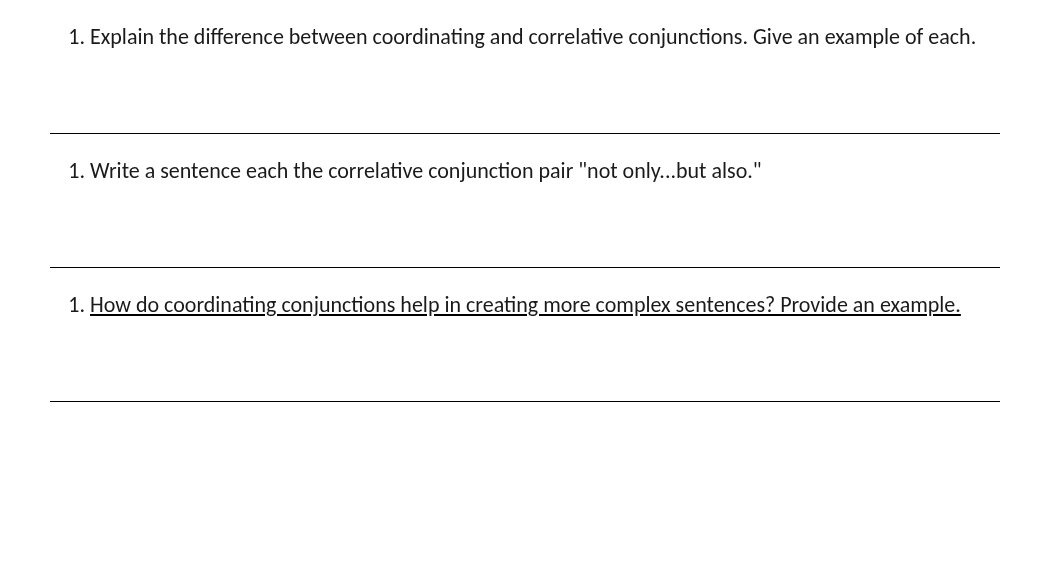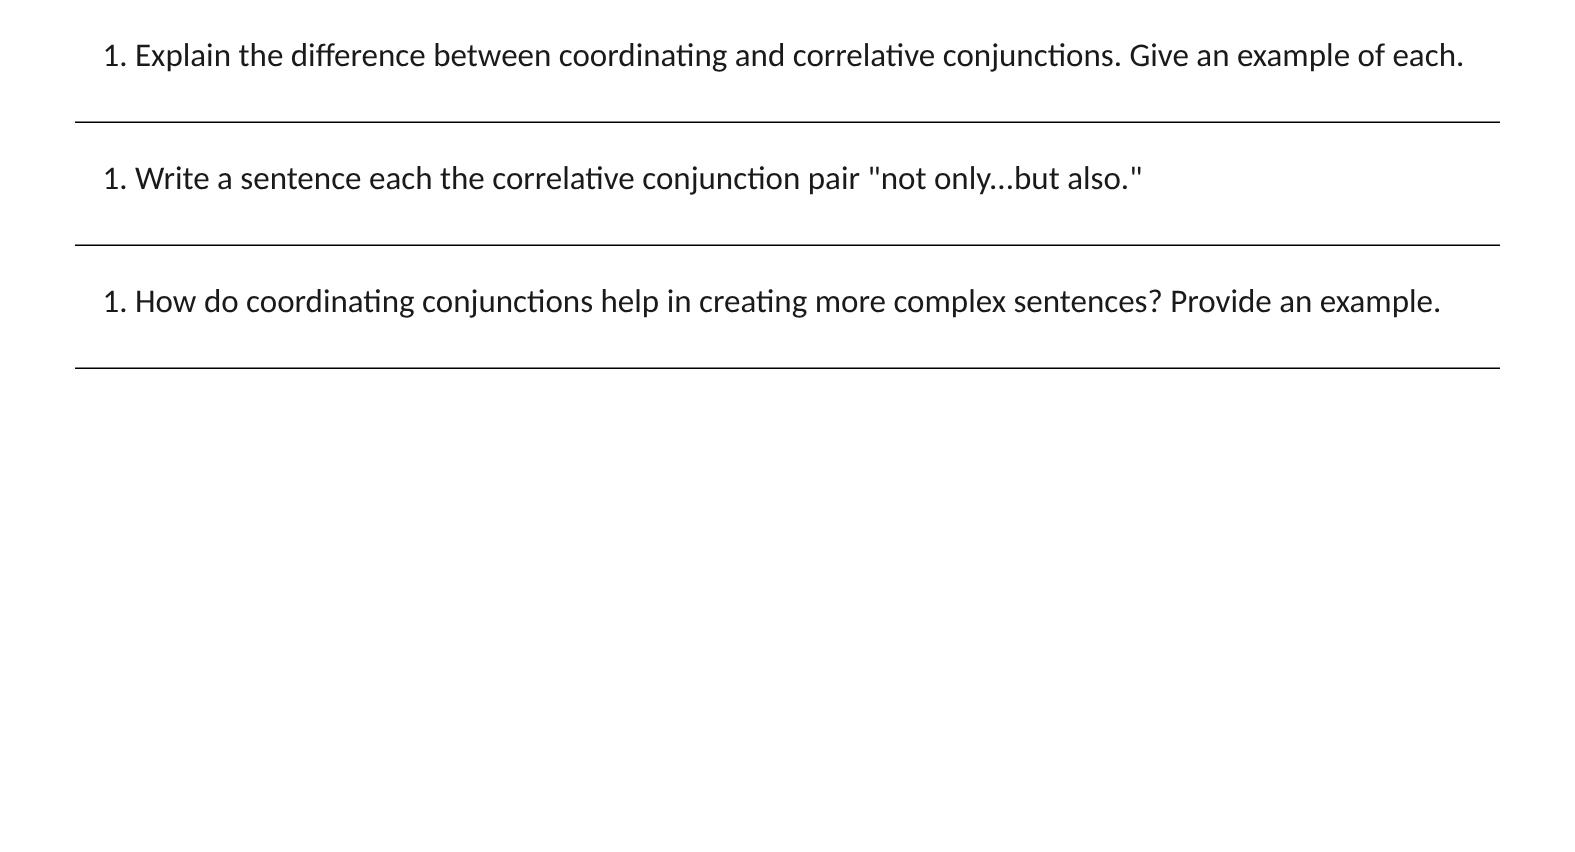--- a/index.html
+++ b/index.html
@@ -9,26 +9,27 @@
     }
     body {
       font-family: Calibri, 'Segoe UI', Arial, sans-serif;
       background: #ffffff;
       width: 1050px;
       height: 568px;
       padding: 20px 50px 20px 50px;
       color: #000000;
     }
     .question-block {
-      padding-bottom: 28px;
+      padding-bottom: 80px;
       margin-bottom: 20px;
       border-bottom: 1.5px solid #000000;
     }
     .question-block:last-child {
       margin-bottom: 16px;
+      text-decoration: underline;
     }
     ol {
       list-style-position: outside;
       padding-left: 40px;
     }
     li {
       font-size: 22px;
       line-height: 1.5;
       color: #1a1a1a;
     }

